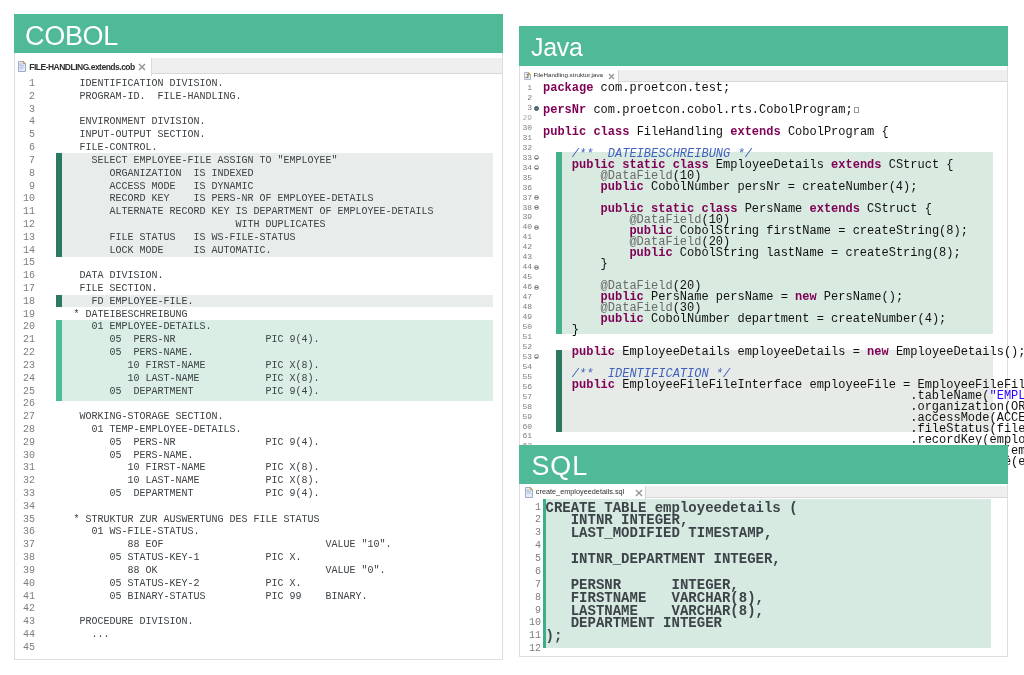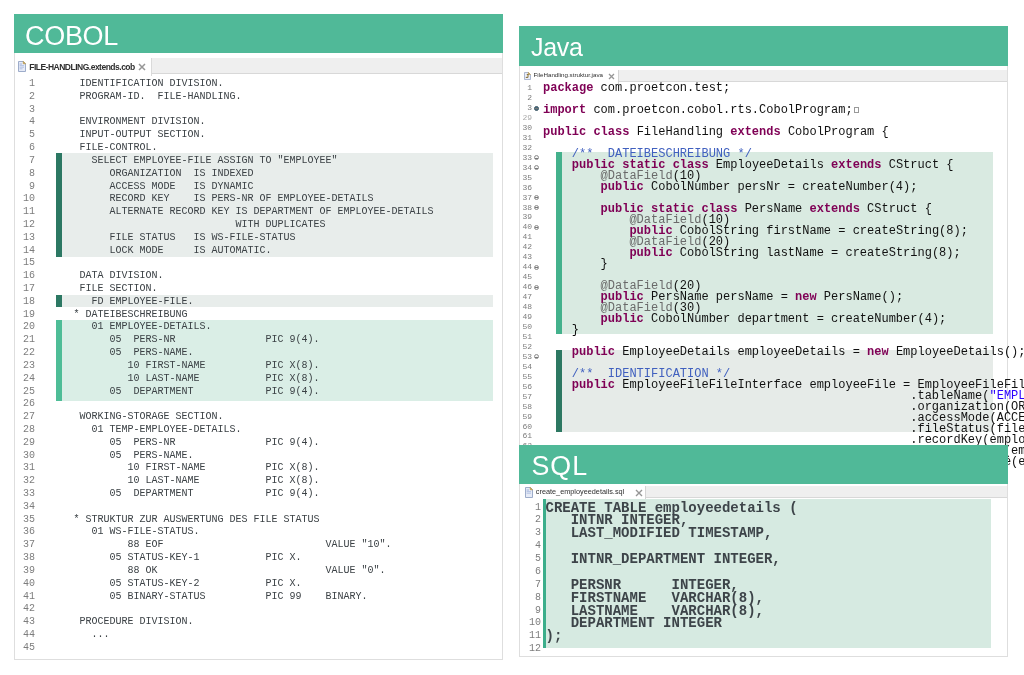--- a/index.html
+++ b/index.html
@@ -1,21 +1,21 @@
 <!DOCTYPE html>
 <html><head>
 <meta charset="utf-8">
 <style>
 * { margin:0; padding:0; box-sizing:border-box; }
 html,body { width:1024px; height:675px; background:#ffffff; overflow:hidden; }
 body { position:relative; font-family:"Liberation Sans", sans-serif; }
 .hdr { position:absolute; color:#fff; font-family:"Liberation Sans",sans-serif; }
 pre { font-family:"Liberation Mono", monospace; white-space:pre; }
 k, .k { color:#7f0055; font-weight:bold; font-style:normal; }
-c, .c { color:#4060bf; }
+c, .c { color:#4060bf;font-style:italic; }
 a, .a { color:#6a6a6a; text-decoration:none; }
 s, .s { color:#2a00ff; text-decoration:none; }
 .foldbox { display:inline-block; width:5px; height:6px; border:1px solid #9a9a9a; background:#fff; vertical-align:middle; margin-left:1px; }
 .jfold { position:absolute; left:14.5px; width:5px; height:5px; border:1px solid #8e8e8e; border-radius:50%; background:#f2f2f2; }
 .jfold:after { content:""; position:absolute; left:0.6px; top:1.3px; width:2.6px; height:1px; background:#777; }
 </style>
 </head>
 <body>
 
 <div style="position:absolute; left:14px; top:13.5px; width:489px; height:584px;">
@@ -206,21 +206,21 @@
 55
 56
 57
 58
 59
 60
 61
 62</pre>
   <pre style="position:absolute; left:24px; top:57.1px; font-size:12px; line-height:11px; color:#111;"><k>package</k> com.proetcon.test;
 
-<k>import</k> com.proetcon.cobol.rts.CobolProgram;<span class="foldbox"></span>
+<k>persNr</k> com.proetcon.cobol.rts.CobolProgram;<span class="foldbox"></span>
 
 <k>public</k> <k>class</k> FileHandling <k>extends</k> CobolProgram {
 
     <c>/**  DATEIBESCHREIBUNG */</c>
     <k>public</k> <k>static</k> <k>class</k> EmployeeDetails <k>extends</k> CStruct {
         <a>@DataField</a>(10)
         <k>public</k> CobolNumber persNr = createNumber(4);
 
         <k>public</k> <k>static</k> <k>class</k> PersName <k>extends</k> CStruct {
             <a>@DataField</a>(10)

